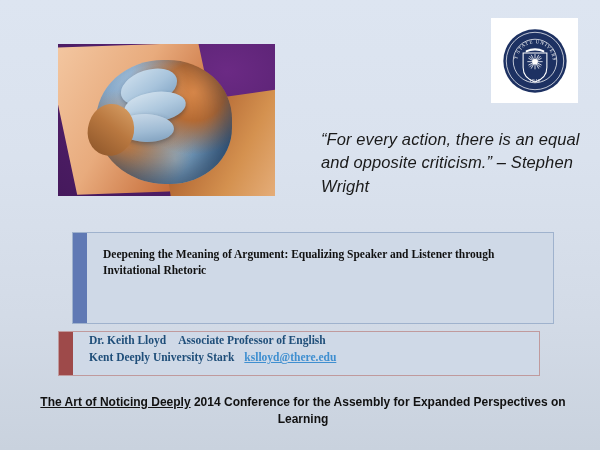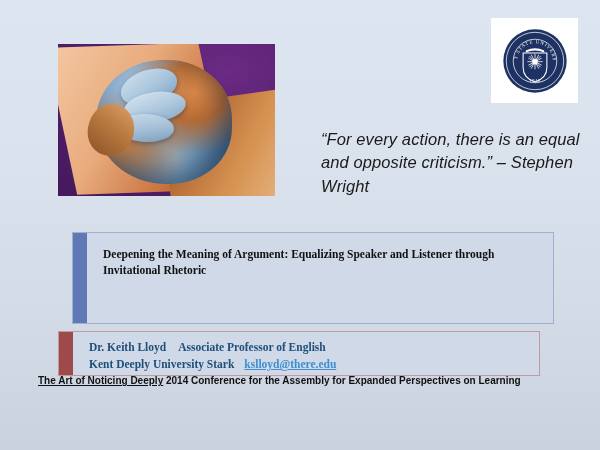--- a/index.html
+++ b/index.html
@@ -187,43 +187,44 @@
     position: absolute;
     left: 0;
     top: 0;
     width: 14px;
     height: 100%;
     background: #9e4a4a;
   }
   #author-panel .author-text {
     position: absolute;
     left: 30px;
-    top: 7px;
+    top: 0;
     right: 10px;
     font-family: "Liberation Serif", serif;
     font-weight: bold;
     font-size: 11.5px;
     line-height: 1.5;
     color: #1f4e79;
     white-space: nowrap;
   }
   #author-panel .email {
     color: #3f8fd0;
     text-decoration: underline;
     margin-left: 10px;
   }
   .nbsp-gap { display: inline-block; width: 12px; }
 
   
   #footer {
     position: absolute;
     left: 38px;
-    top: 374px;
+    top: 394px;
     width: 530px;
-    font-size: 10px;
+    text-align: center;
+    font-size: 12px;
     font-weight: bold;
     line-height: 1.45;
     color: #111111;
   }
   #footer .underlined { text-decoration: underline; }
 </style>
 </head>
 <body>
 
 <div id="slide">

